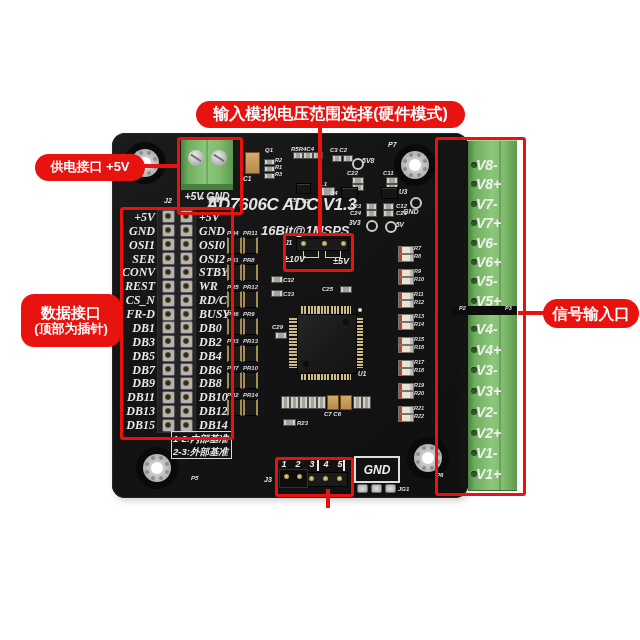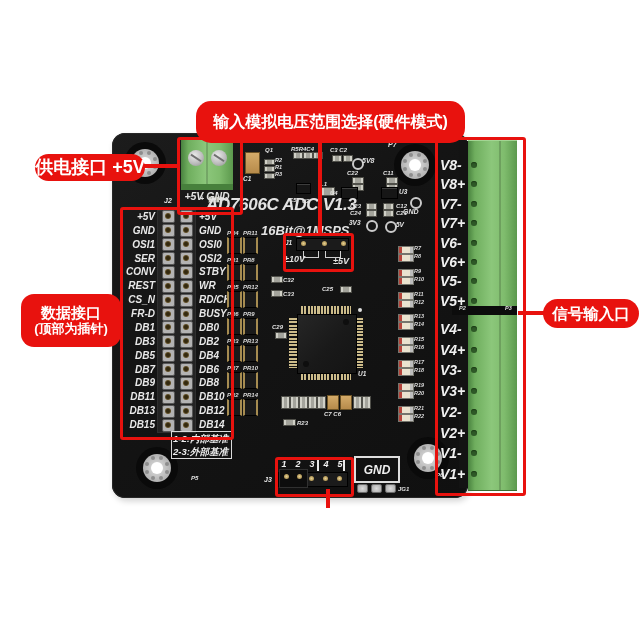--- a/index.html
+++ b/index.html
@@ -19,38 +19,38 @@
   .silk{position:absolute;color:#e3e3e3;font-style:italic;font-weight:bold;line-height:1;
         white-space:nowrap;z-index:6;}
   .title{font-size:17px;letter-spacing:-.3px;}
   .subtitle{font-size:13px;}
   
   .hplastic{position:absolute;left:157px;top:210px;width:37px;height:221px;background:#232323;
             border:1px solid #2f2f2f;z-index:4;}
   .pin-rows{position:absolute;left:122px;top:210px;width:104px;height:222px;display:flex;
             flex-direction:column;z-index:5;}
   .pin-row{flex:1;display:grid;grid-template-columns:37px 18px 18px 1fr;align-items:center;}
-  .pl,.prr{color:#e8e8e8;font-size:10px;font-style:italic;font-weight:bold;line-height:1;white-space:nowrap;}
+  .pl,.prr{color:#e8e8e8;font-size:12px;font-style:italic;font-weight:bold;line-height:1;white-space:nowrap;font-family:Liberation Serif, serif;}
   .pl{text-align:right;padding-right:4px;}
   .prr{padding-left:4px;}
   .pin{width:11px;height:11px;margin:0 auto;background:#b3b3b3;border:1px solid #575757;
        border-radius:2px;position:relative;}
   .pin::after{content:"";position:absolute;left:2px;top:2px;width:6px;height:6px;border-radius:50%;
        background:radial-gradient(circle,#33290f 35%,#a08449);}
   
   .greenblk{position:absolute;z-index:5;
         background:linear-gradient(90deg,#49823f 0,#6fae5e 14%,#8cc77b 48%,#7fbc6d 74%,#5c994d 100%);
         border-top:1px solid #a3d593;border-bottom:1px solid #3a6d31;}
   .gseam{position:absolute;top:0;bottom:0;width:2px;background:rgba(0,0,0,.16);}
   .cbase{position:absolute;background:#131313;border-right:1px solid #000;z-index:5;}
   .gapstrip{position:absolute;background:#0c0c0c;z-index:6;}
   .screw{position:absolute;border-radius:50%;z-index:7;
         background:radial-gradient(circle at 40% 35%,#ececec,#bdbdbd 55%,#8d8d8d);}
   .slot{position:absolute;left:12%;top:46%;width:76%;height:2px;background:#707070;transform:rotate(33deg);}
-  .sig-label{position:absolute;color:#f0f0f0;font-size:14px;font-style:italic;font-weight:bold;z-index:6;}
+  .sig-label{position:absolute;color:#f0f0f0;font-size:14px;font-style:italic;font-weight:bold;z-index:6;margin-left:36px;}
   .sig-screw{position:absolute;width:6px;height:6px;border-radius:50%;background:#2e5827;
         box-shadow:inset 0 1px 1px #1b3a15;z-index:7;}
   
   .chip{position:absolute;background:#a3a39b;border:1px solid #4f4f49;z-index:5;
         box-shadow:inset 2px 0 0 #d0d0c7, inset -2px 0 0 #d0d0c7;}
   .cap{position:absolute;background:linear-gradient(180deg,#d4ab69,#b78b4b);border:1px solid #6d5325;z-index:5;}
   .icb{position:absolute;background:#161616;border:1px solid #000;box-shadow:inset 0 1px 0 #3d3d3d;z-index:5;}
   .tp{position:absolute;border-radius:50%;background:#141414;border:2px solid #cacaca;z-index:5;}
   .res{position:absolute;height:6px;width:14px;border:1px solid #75756d;z-index:5;
         background:linear-gradient(90deg,#b4443a 0 3px,#eae3cf 3px 11px,#bdbdbd 11px);}
@@ -505,21 +505,21 @@
   <div class="rbox" style="left:283px;top:233px;width:65px;height:33px;"></div>
   <div class="rbox" style="left:435px;top:137px;width:85px;height:353px;"></div>
   <div class="rbox" style="left:275px;top:457px;width:73px;height:34px;"></div>
 
   <div class="rline" style="left:318px;top:125px;width:4px;height:110px;"></div>
   <div class="rline" style="left:143px;top:164px;width:36px;height:4px;"></div>
   <div class="rline" style="left:110px;top:315px;width:12px;height:4px;"></div>
   <div class="rline" style="left:518px;top:311px;width:27px;height:4px;"></div>
   <div class="rline" style="left:326px;top:489px;width:4px;height:19px;"></div>
 
-  <div class="pill" style="left:196px;top:101px;width:269px;height:42px;font-size:16px;">输入模拟电压范围选择(硬件模式)</div>
-  <div class="pill" style="left:35px;top:154px;width:110px;height:27px;font-size:18px;">供电接口 +5V</div>
+  <div class="pill" style="left:196px;top:101px;width:269px;height:27px;font-size:16px;">输入模拟电压范围选择(硬件模式)</div>
+  <div class="pill" style="left:35px;top:154px;width:110px;height:27px;font-size:13px;">供电接口 +5V</div>
   <div class="pill" style="left:21px;top:294px;width:100px;height:53px;border-radius:13px;">
     <span style="font-size:15px;">数据接口</span>
     <span style="font-size:13px;">(顶部为插针)</span>
   </div>
   <div class="pill" style="left:543px;top:299px;width:96px;height:29px;font-size:15.5px;">信号输入口</div>
 
 </div>
 
 </body></html>

